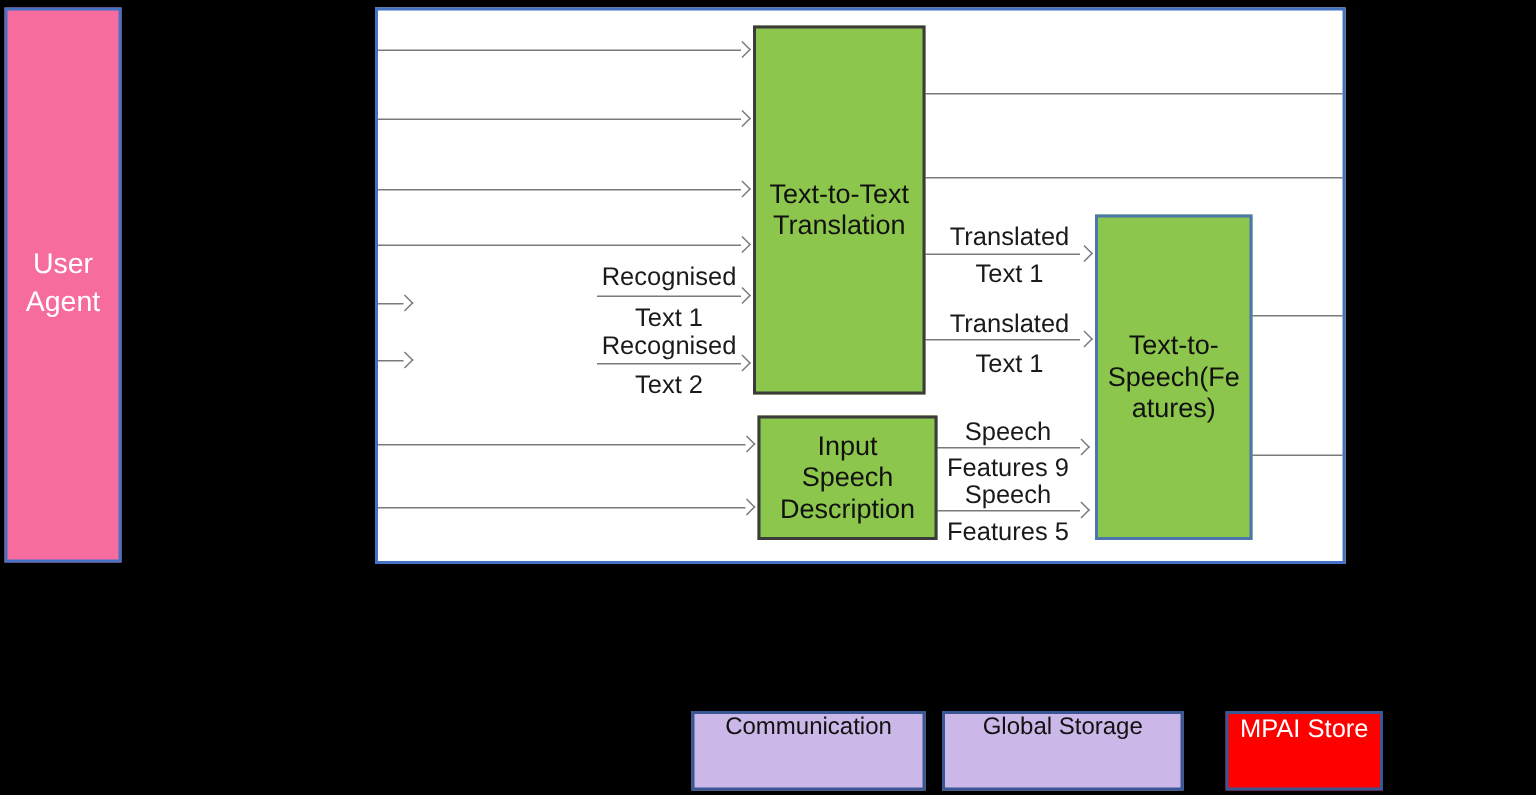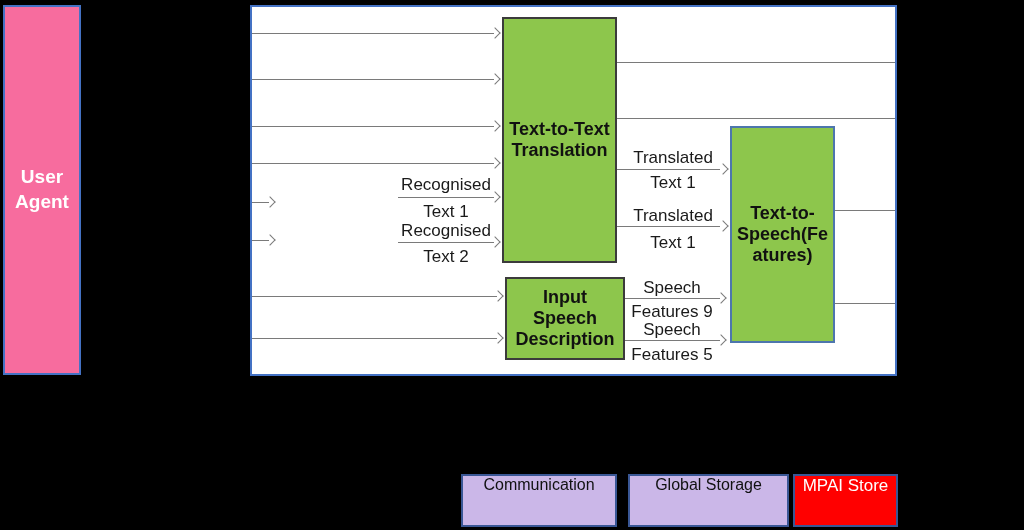--- a/index.html
+++ b/index.html
@@ -2,21 +2,21 @@
 <html><head>
 <meta charset="utf-8">
 <style>
   html,body { margin:0; padding:0; background:#000; }
   #canvas {
     position:relative; width:1024px; height:530px;
     background:#000; overflow:hidden;
     font-family:"Liberation Sans", sans-serif;
   }
   .abs { position:absolute; box-sizing:border-box; }
-  .pre { white-space:pre-line;font-weight:bold; }
+  .pre { white-space:pre-line; }
 
   .frame {
     background:#fff; border:2px solid #4472C4;
   }
   .user-agent {
     background:#F76C9E; border:2px solid #4472C4;
     display:flex; align-items:center; justify-content:center;
     color:#fff; font-size:19px; line-height:1.3; text-align:center;
   }
   .module {
@@ -38,21 +38,21 @@
   .mgmt {
     background:#F2AD7E; border:2px solid #35549B;
     display:flex; align-items:center; justify-content:center;
     color:#111; font-size:20px;
   }
   .storebox {
     background:#CBB7E8; border:2px solid #3A5795;
     display:flex; justify-content:center;
     color:#111; font-size:16px;
   }
-  .storebox.red { background:#FF0000; color:#fff; font-size:17px; }
+  .storebox.red { background:#FF0000; color:#fff; font-size:17px;margin-left:24px; }
 </style>
 </head>
 <body>
 
 <div id="canvas">
 
   <div class="abs user-agent" style="left:3px; top:5px; width:78px; height:370px;">
     <span class="pre">User
 Agent</span>
   </div>
@@ -98,21 +98,21 @@
 
   <div class="abs module" style="left:502px; top:17px; width:115px; height:246px;">
     <span class="pre">Text-to-Text
 Translation</span>
   </div>
   <div class="abs module" style="left:505px; top:277px; width:120px; height:83px;">
     <span class="pre">Input
 Speech
 Description</span>
   </div>
-  <div class="abs module blueborder" style="left:730px; top:126px; width:105px; height:217px;">
+  <div class="abs module blueborder" style="left:730px; top:143px; width:105px; height:217px;">
     <span class="pre">Text-to-
 Speech(Fe
 atures)</span>
   </div>
 
   <div class="abs iolabel" style="left:396px; top:176px; width:100px;">Recognised</div>
   <div class="abs iolabel" style="left:396px; top:203px; width:100px;">Text 1</div>
   <div class="abs iolabel" style="left:396px; top:222px; width:100px;">Recognised</div>
   <div class="abs iolabel" style="left:396px; top:248px; width:100px;">Text 2</div>
 

